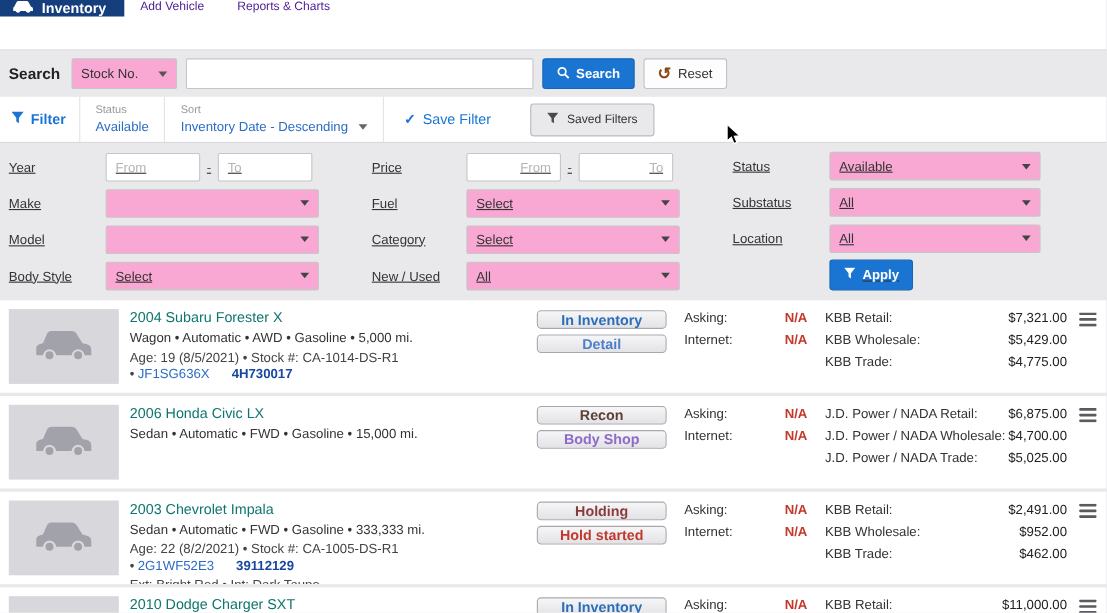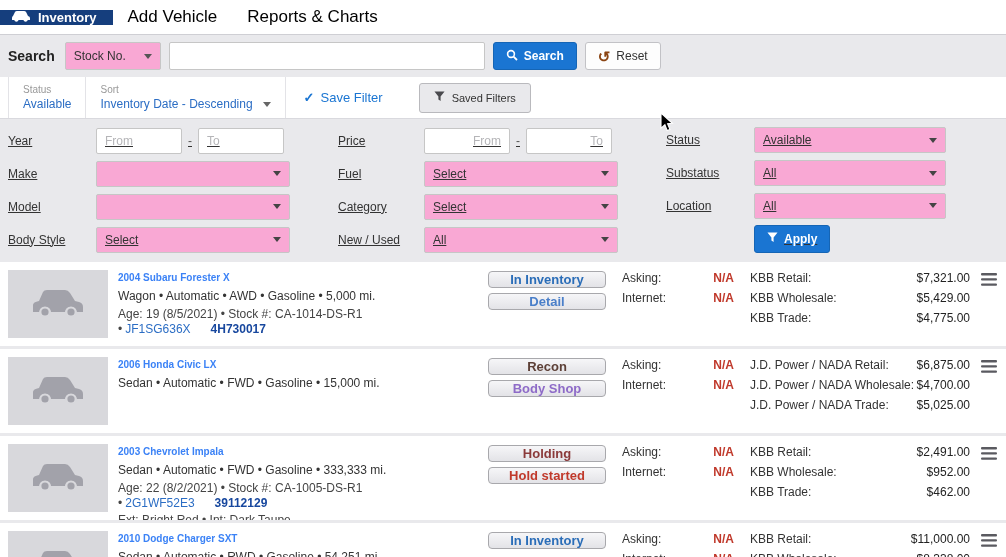--- a/index.html
+++ b/index.html
@@ -1,23 +1,23 @@
 <!DOCTYPE html>
 <html><head>
 <meta charset="utf-8">
 <style>
   * { margin:0; padding:0; box-sizing:border-box; }
   html,body { width:1006px; height:557px; overflow:hidden; background:#e9e9ec;
               font-family:"Liberation Sans", sans-serif; font-size:12px; color:#333; }
 
   
-  .topbar { height:35px; background:#fff; border-bottom:1px solid #cfcfd4; display:flex; align-items:center; }
+  .topbar { height:46px; background:#fff; border-bottom:1px solid #cfcfd4; display:flex; align-items:flex-start; }
   .tab-active { background:#153e7d; color:#fff; display:flex; align-items:center; gap:7px;
                 padding:0 16px 0 11px; font-size:13px; font-weight:bold; cursor:pointer; }
-  .top-link { display:flex; align-items:center; padding:0 15px; color:#000000; font-size:17px; cursor:pointer; }
+  .top-link { display:flex; align-items:center; padding:0 15px; color:#4c1d95; font-size:11px; cursor:pointer; }
 
   
   .search-band { height:42px; background:#e9e9ec; display:flex; align-items:center; padding:0 8px; gap:8px; }
   .search-label { font-size:14px; font-weight:bold; color:#222; margin-right:2px; }
   .select-box { background:#f9a8d4; border:1px solid #c6c6c6; border-radius:2px; height:28px;
                 display:flex; align-items:center; justify-content:space-between; padding:0 8px;
                 font-size:12px; color:#333; cursor:pointer; }
   .stock-select { width:96px; }
   .caret-down { width:0; height:0; border-left:4px solid transparent; border-right:4px solid transparent;
                 border-top:5px solid #555; flex:none; margin-left:8px; }
@@ -68,21 +68,21 @@
   .ta-r { text-align:right; }
   .range-dash { margin:0 6px; color:#555; }
   .fp-select { flex:1; height:26px; }
   .fp-select .caret-down { border-top-color:#444; }
 
   
   .vehicle-row { background:#fff; margin-top:3px; height:84px; padding:8px; display:flex; overflow:hidden; }
   .v-photo { width:100px; height:68px; background:#d8d8dc; flex:none; display:flex; align-items:center;
              justify-content:center; cursor:pointer; }
   .v-info { margin-left:10px; flex:1; min-width:0; }
-  .v-title { font-size:10px; font-weight:bold; color:#3b82f6; cursor:pointer; line-height:16px; }
+  .v-title { font-size:13px; font-weight:normal; color:#0f766e; cursor:pointer; line-height:16px; }
   .v-specs { font-size:12px; color:#333; margin-top:3px; line-height:15px; }
   .v-age { font-size:12px; color:#444; margin-top:3px; line-height:15px; }
   .vin-prefix { color:#2b6dc4; margin-left:3px; cursor:pointer; }
   .vin-suffix { color:#17479e; font-weight:bold; cursor:pointer;margin-left:20px; }
   .v-extint { font-size:12px; color:#444; margin-top:2px; line-height:15px; }
   .v-badges { width:118px; flex:none; display:flex; flex-direction:column; gap:5px; padding-top:1px; }
   .badge { height:17px; border:1px solid #a8a8ac; border-radius:4px;
            background:linear-gradient(#f6f6f8,#e3e3e7); font-size:13px; font-weight:600;
            display:flex; align-items:center; justify-content:center; cursor:pointer; }
   .v-pricing { width:112px; flex:none; margin-left:16px; padding-top:1px; }
@@ -133,20 +133,28 @@
     </span>
     <span>Search</span>
   </button>
   <button class="btn-secondary">
     <span class="reset-glyph">↺</span>
     <span>Reset</span>
   </button>
 </div>
 
 <div class="filter-bar">
+  <div class="filter-toggle">
+    <span>
+      <svg width="12" height="12" viewBox="0 0 12 12">
+          <path d="M0.5 0.5 L11.5 0.5 L7.2 6 L7.2 11 L4.8 9.4 L4.8 6 Z" fill="#1a75d2"></path>
+        </svg>
+    </span>
+    <span>Filter</span>
+  </div>
   <div class="fb-block">
     <span class="fb-caption">Status</span>
     <span class="fb-value">Available</span>
   </div>
   <div class="fb-block last">
     <span class="fb-caption">Sort</span>
     <span class="fb-value">
       <span>Inventory Date - Descending</span>
       <span class="caret-down"></span>
     </span>

